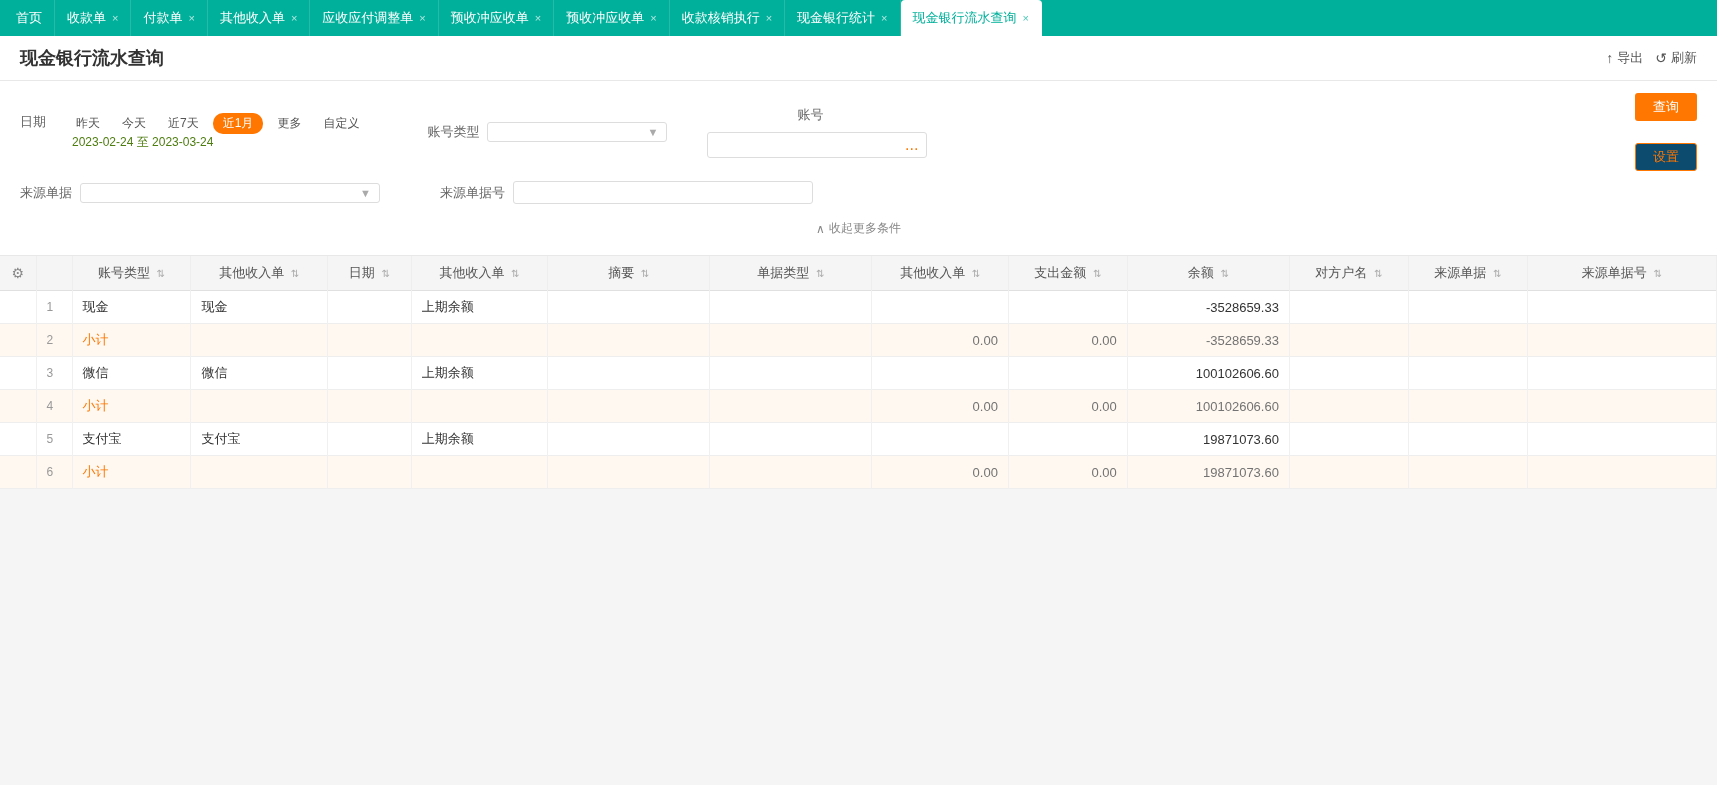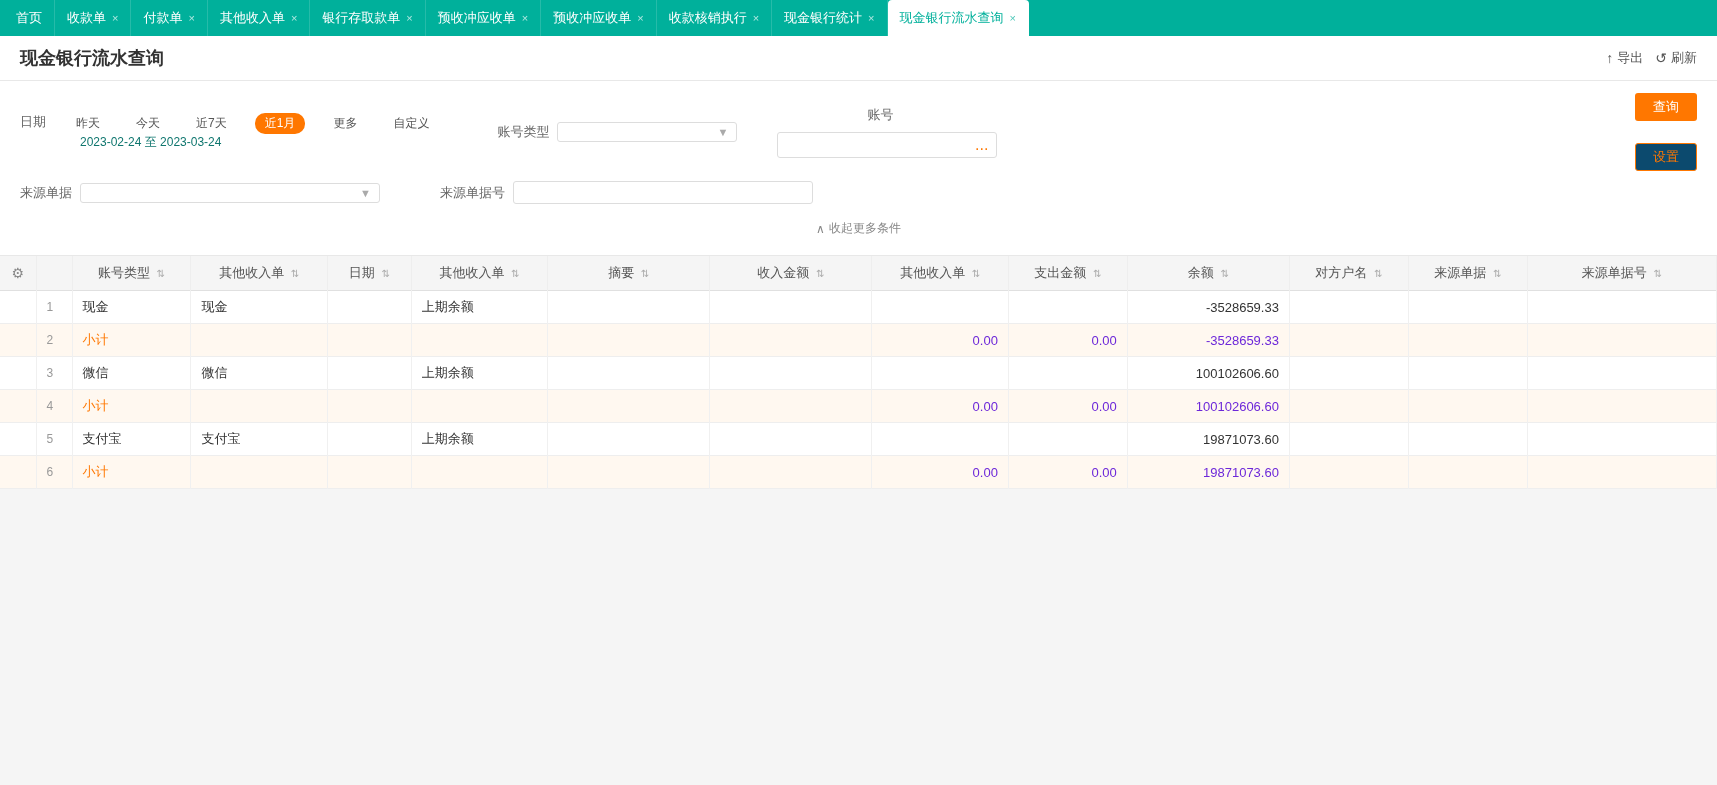--- a/index.html
+++ b/index.html
@@ -78,39 +78,39 @@
     }
     .filter-label {
       color: #666;
       font-size: 13px;
       white-space: nowrap;
       min-width: 40px;
     }
     .date-options {
       display: flex;
       align-items: center;
-      gap: 20px;
+      gap: 6px;
     }
     .date-btn {
       padding: 2px 8px;
       border-radius: 3px;
       cursor: pointer;
       font-size: 12px;
       color: #555;
     }
     .date-btn.active {
       background: #ff7700;
       color: #fff;
       border-radius: 10px;
       padding: 2px 10px;
     }
     .date-range-text {
       font-size: 12px;
-      color: #0f766e;
-      margin-left: 12px;
+      color: #4d7c0f;
+      margin-left: 4px;
     }
     .filter-select {
       display: flex;
       align-items: center;
       border: 1px solid #ddd;
       border-radius: 3px;
       padding: 3px 8px;
       min-width: 160px;
       cursor: pointer;
       background: #fff;
@@ -190,21 +190,21 @@
     }
     tbody td {
       padding: 7px 10px;
       color: #333;
       border-right: 1px solid #f0f0f0;
       white-space: nowrap;
     }
     .subtotal-row {
       background: #fff8f0 !important;
     }
-    .subtotal-row td { color: #6d28d9; }
+    .subtotal-row td { color: #737373; }
     .settings-col {
       width: 36px;
       text-align: center;
     }
     .gear-icon { color: #888; cursor: pointer; font-size: 14px; }
 
     
     .account-field {
       display: flex;
       align-items: center;
@@ -230,21 +230,21 @@
   </div>
   <div class="nav-item">
     <span>付款单</span>
     <span class="close-x">×</span>
   </div>
   <div class="nav-item">
     <span>其他收入单</span>
     <span class="close-x">×</span>
   </div>
   <div class="nav-item">
-    <span>银行存取款单</span>
+    <span>应收应付调整单</span>
     <span class="close-x">×</span>
   </div>
   <div class="nav-item">
     <span>预收冲应收单</span>
     <span class="close-x">×</span>
   </div>
   <div class="nav-item">
     <span>预收冲应收单</span>
     <span class="close-x">×</span>
   </div>
@@ -358,21 +358,21 @@
         </th>
         <th>
           <span>其他收入单</span>
           <span class="sort-icon">⇅</span>
         </th>
         <th style="min-width:120px;">
           <span>摘要</span>
           <span class="sort-icon">⇅</span>
         </th>
         <th style="min-width:120px;">
-          <span>收入金额</span>
+          <span>单据类型</span>
           <span class="sort-icon">⇅</span>
         </th>
         <th>
           <span>其他收入单</span>
           <span class="sort-icon">⇅</span>
         </th>
         <th>
           <span>支出金额</span>
           <span class="sort-icon">⇅</span>
         </th>

